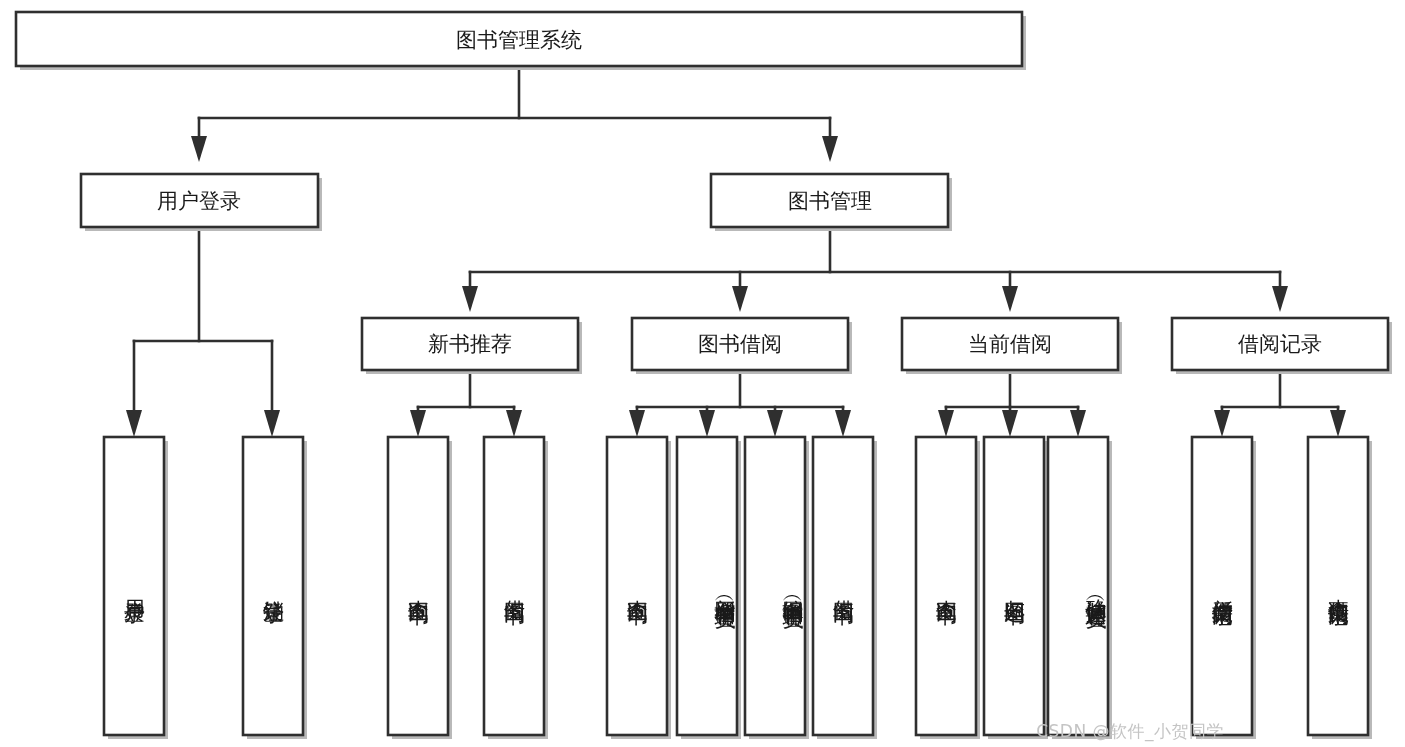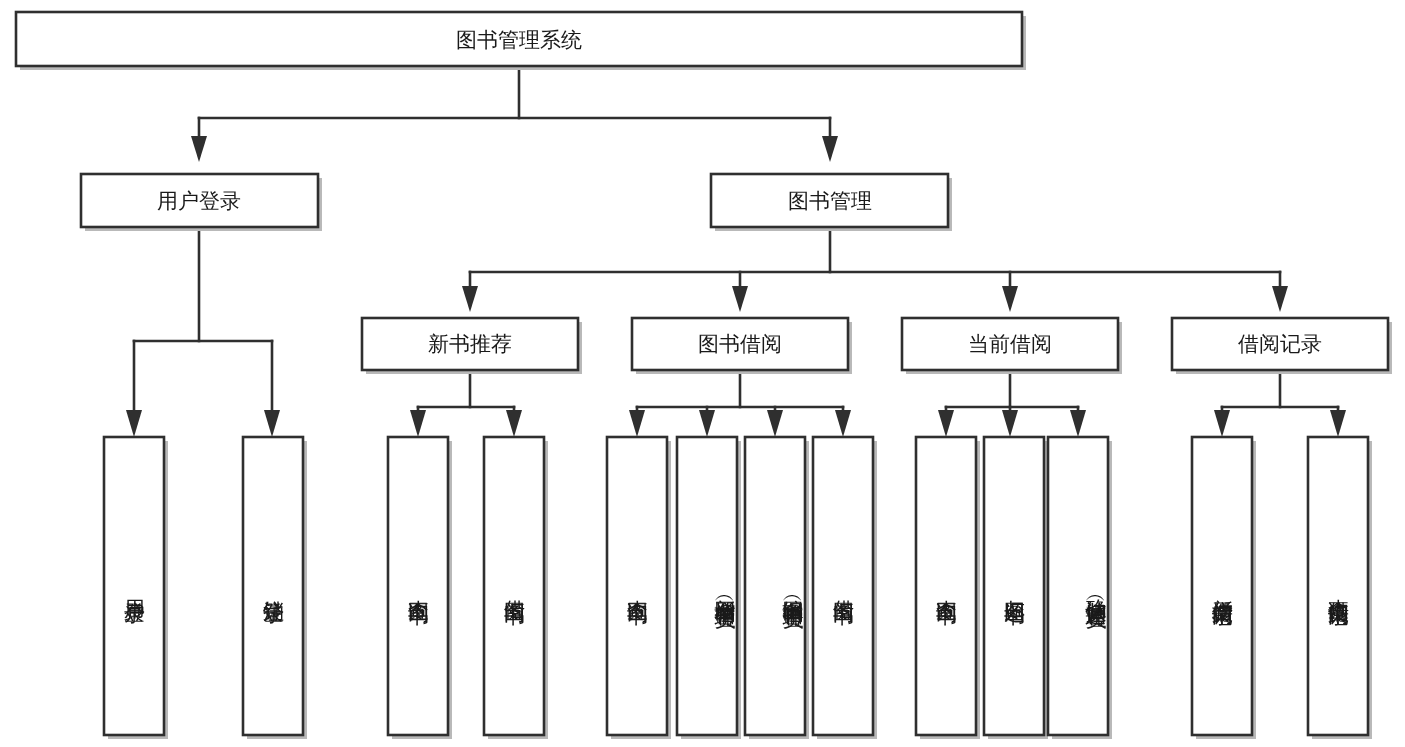--- a/index.html
+++ b/index.html
@@ -260,14 +260,15 @@
   <div class="leaf-label" style="left:916px; top:437px; width:60px; height:298px;">查询图书</div>
 
   <div class="leaf-label" style="left:984px; top:437px; width:60px; height:298px;">归还图书</div>
 
   <div class="leaf-label" style="left:1048px; top:443px; width:60px; height:292px; align-items:flex-start;">确认归还（管理员）</div>
 
   <div class="leaf-label" style="left:1192px; top:437px; width:60px; height:298px;">新增借阅记录</div>
 
   <div class="leaf-label" style="left:1308px; top:437px; width:60px; height:298px;">查询借阅记录</div>
 
+  <div class="watermark">CSDN @软件_小贺同学</div>
 
 </div>
 
 </body></html>

